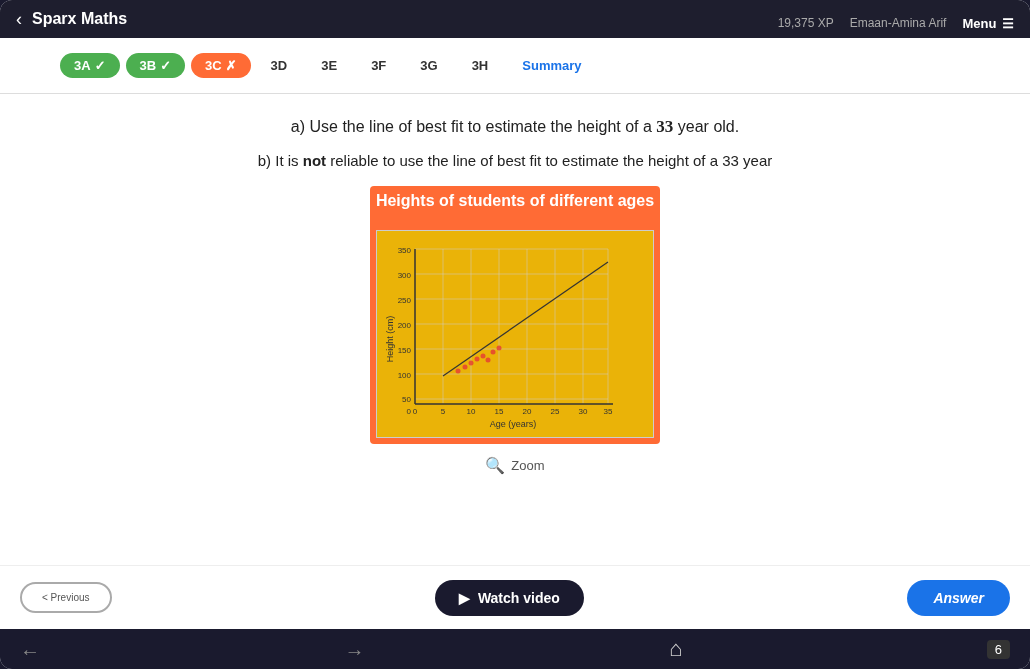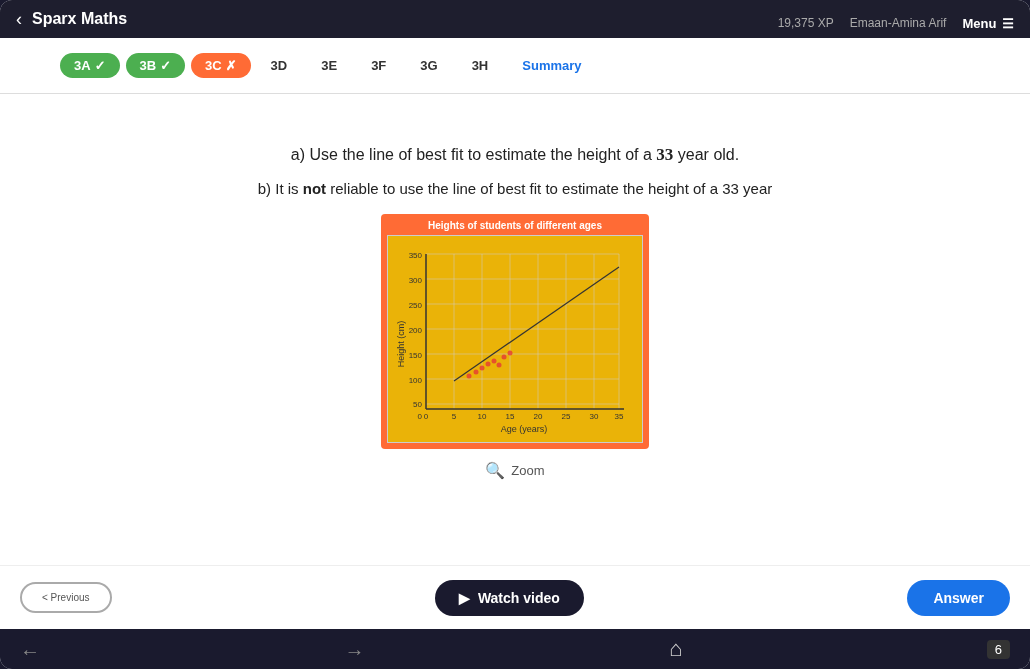--- a/index.html
+++ b/index.html
@@ -98,21 +98,20 @@
       align-items: center;
       padding: 20px 40px 10px;
       overflow: hidden;
     }
     .question-text {
       font-size: 16px;
       color: #222;
       text-align: left;
       margin-bottom: 10px;
       line-height: 1.5;
-      margin-top: 28px;
     }
     .question-text .num {
       font-family: Georgia, serif;
       font-size: 17px;
       font-weight: bold;
     }
     .question-b {
       font-size: 15px;
       color: #222;
       text-align: center;
@@ -124,24 +123,24 @@
     }
     
     .chart-wrapper {
       background: #ff6b35;
       border-radius: 4px;
       padding: 6px;
       margin-bottom: 12px;
     }
     .chart-title {
       color: white;
-      font-size: 10px;
+      font-size: 16px;
       font-weight: bold;
       text-align: center;
-      margin-bottom: 4px;
+      margin-bottom: 20px;
     }
     .chart-inner {
       background: #eab308;
       border: 1px solid #ccc;
       padding: 8px 8px 8px 6px;
       position: relative;
     }
     .chart-svg {
       display: block;
     }
@@ -193,20 +192,21 @@
     }
     .answer-btn {
       background: #1a73e8;
       color: white;
       border: none;
       border-radius: 24px;
       padding: 10px 26px;
       font-size: 14px;
       font-weight: bold;
       cursor: pointer;
+      font-style: italic;
     }
     
     .system-bar {
       background: #1a1a2e;
       display: flex;
       align-items: center;
       justify-content: space-between;
       padding: 6px 20px;
       height: 40px;
     }

